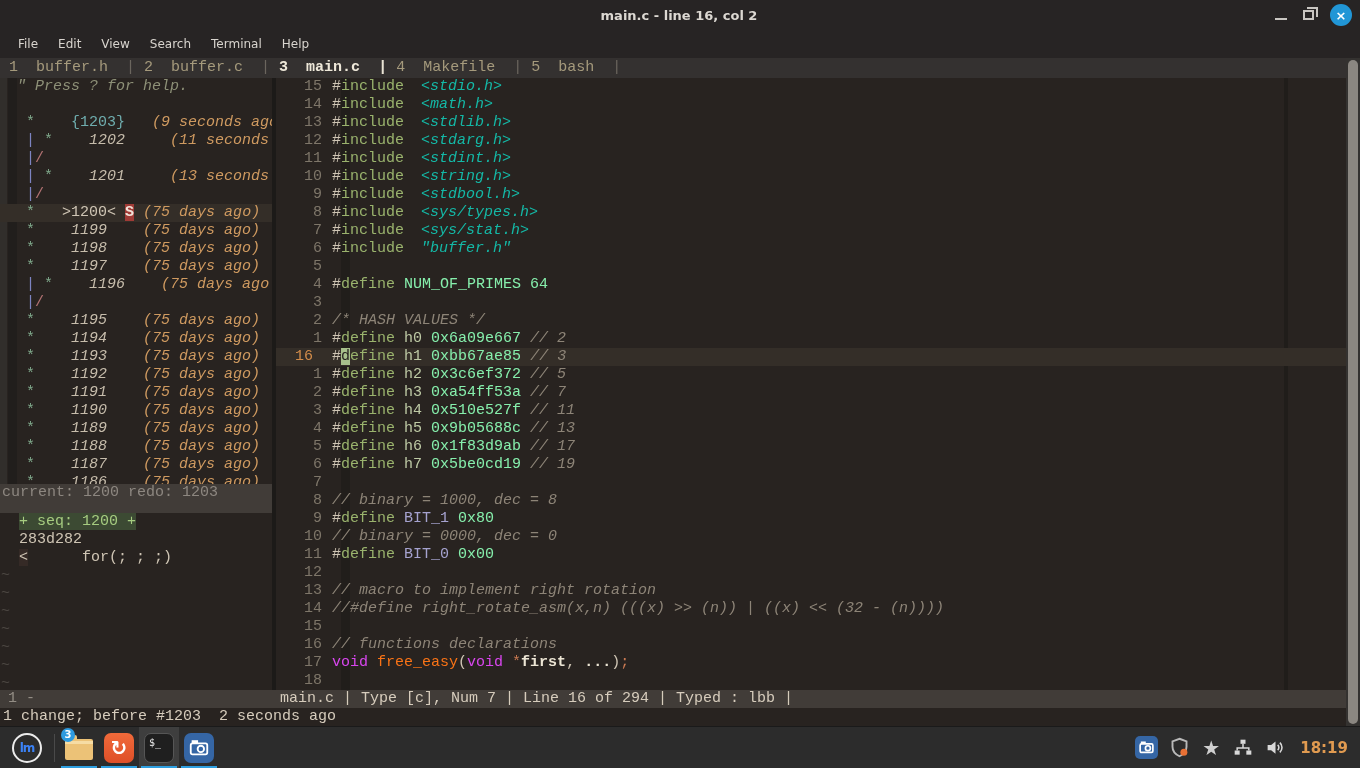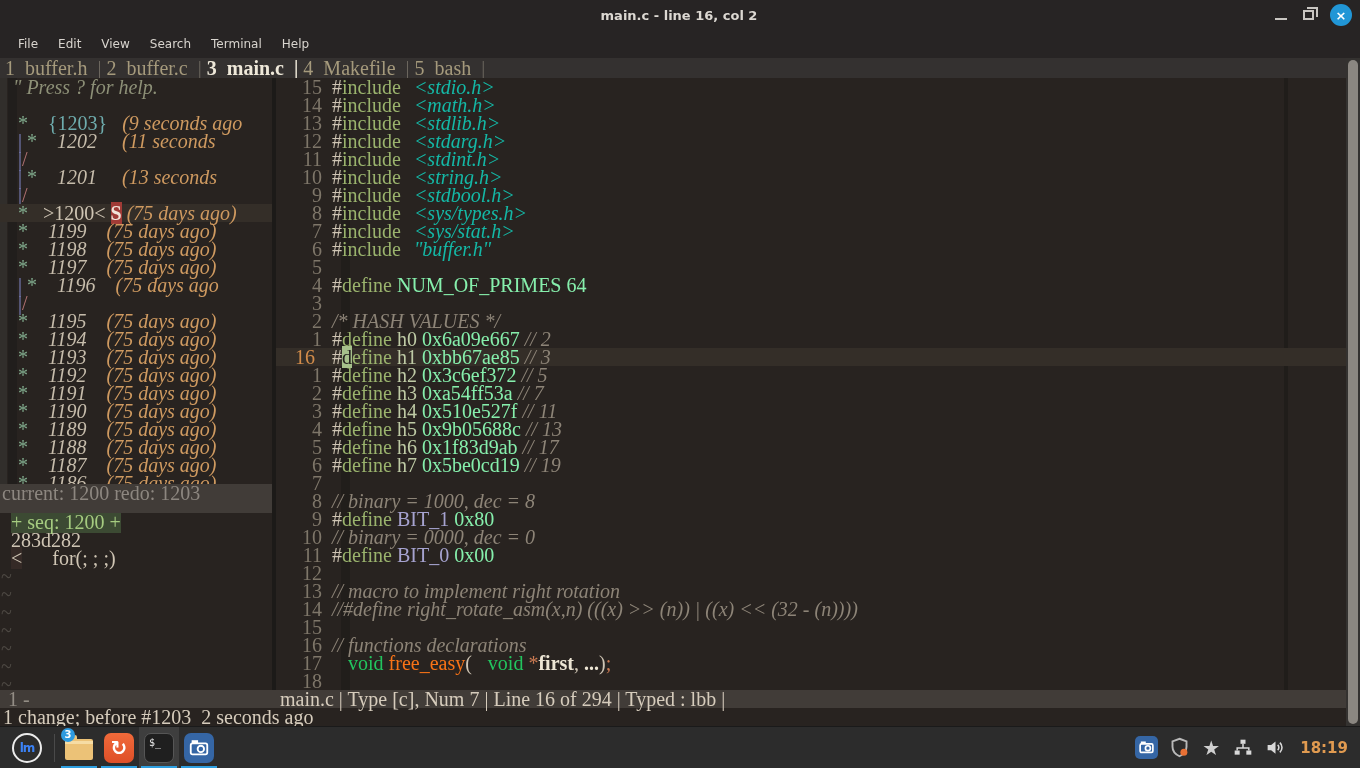--- a/index.html
+++ b/index.html
@@ -16,22 +16,22 @@
   .wc-restore { width:11px; height:10px; border:2px solid #c9c6c2; position:relative; }
   .wc-restore::before { content:""; position:absolute; left:2px; top:-5px; width:9px; height:8px;
                         border-top:2px solid #c9c6c2; border-right:2px solid #c9c6c2; }
   .wc-close { width:22px; height:22px; border-radius:50%; background:#2196d6; color:#fff;
               display:flex; align-items:center; justify-content:center; font-size:13px; font-weight:bold; }
   #menubar { position:absolute; left:0; top:30px; width:1360px; height:28px;
              background:#272424; display:flex; align-items:center; padding-left:8px; }
   .menu-item { color:#d8d4ce; font-size:12px; padding:4px 10px; }
   
   #vim { position:absolute; left:0; top:58px; width:1346px; height:668px;
-         background:#282320; font-family:Liberation Serif, serif;
-         font-size:20px; line-height:18px; }
+         background:#282320; font-family:Liberation Mono, monospace;
+         font-size:15px; line-height:18px; }
   #tabline { height:20px; background:#343130; display:flex; align-items:center;
              white-space:pre; overflow:hidden; }
   .tab { color:#a59a7c; }
   .tab.active { color:#eee8d9; font-weight:bold; }
   .tabsep { color:#6b665e; }
   .tabsep.bright { color:#e9e3d4; font-weight:bold; }
   #main { display:flex; height:612px; }
   #left-col { width:272px; display:flex; flex-direction:column; position:relative; }
   #undotree { height:414px; position:relative; overflow:hidden; }
   #undotree .row { padding-left:8px; }
@@ -51,21 +51,21 @@
   .gutter.cur { text-align:left; padding-left:19px; color:#d28c4a; }
   .codetext { white-space:pre; }
   
   .tok-fg   { color:#cfc5b4; }
   .tok-kw   { color:#9ab36d; }
   .tok-str  { color:#14b8a6; font-style:italic;margin-left:8px; }
   .tok-vio  { color:#86efac; }
   .tok-mac  { color:#becaa5; }
   .tok-mac2 { color:#a6a3d0; }
   .tok-cmt  { color:#8d8477; font-style:italic; }
-  .tok-type { color:#22c55e;margin-left:16px; }
+  .tok-type { color:#d946ef; }
   .tok-fn   { color:#f97316; }
   .tok-op   { color:#cb7a52; }
   .tok-bold { color:#ece5d4; font-weight:bold; }
   .tok-cursor { background:#a6c08b; color:#25221f; }
   .tok-node { color:#80aa8c; }
   .tok-br   { color:#7d84c2; }
   .tok-br2  { color:#b27272; }
   .tok-cy   { color:#6fadae; }
   .tok-it   { color:#c6bcab; font-style:italic; }
   .tok-tm   { color:#cf9a60; font-style:italic; }

